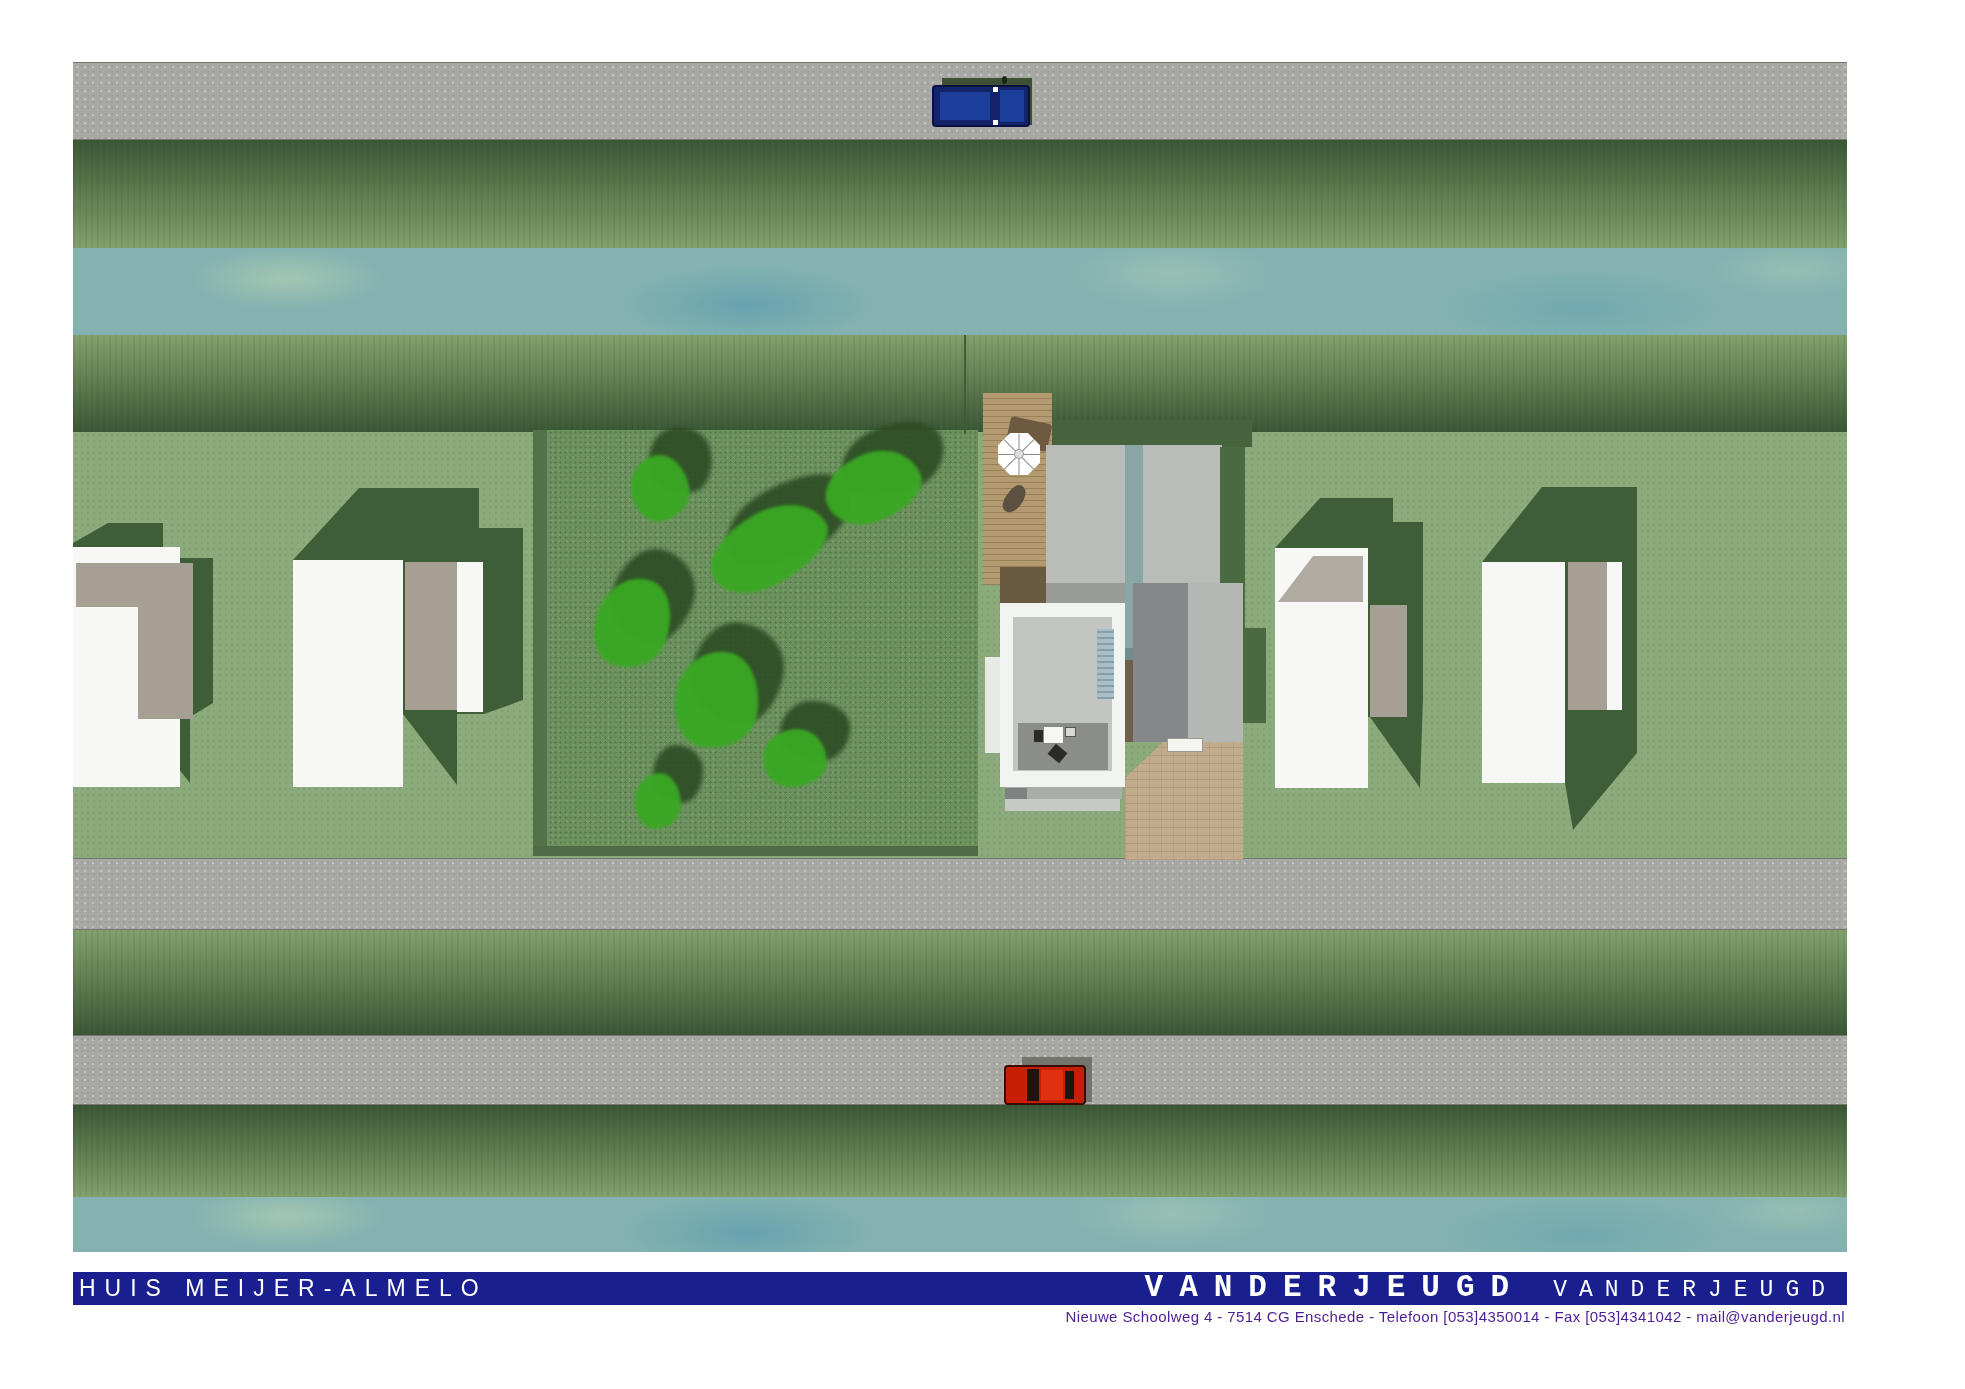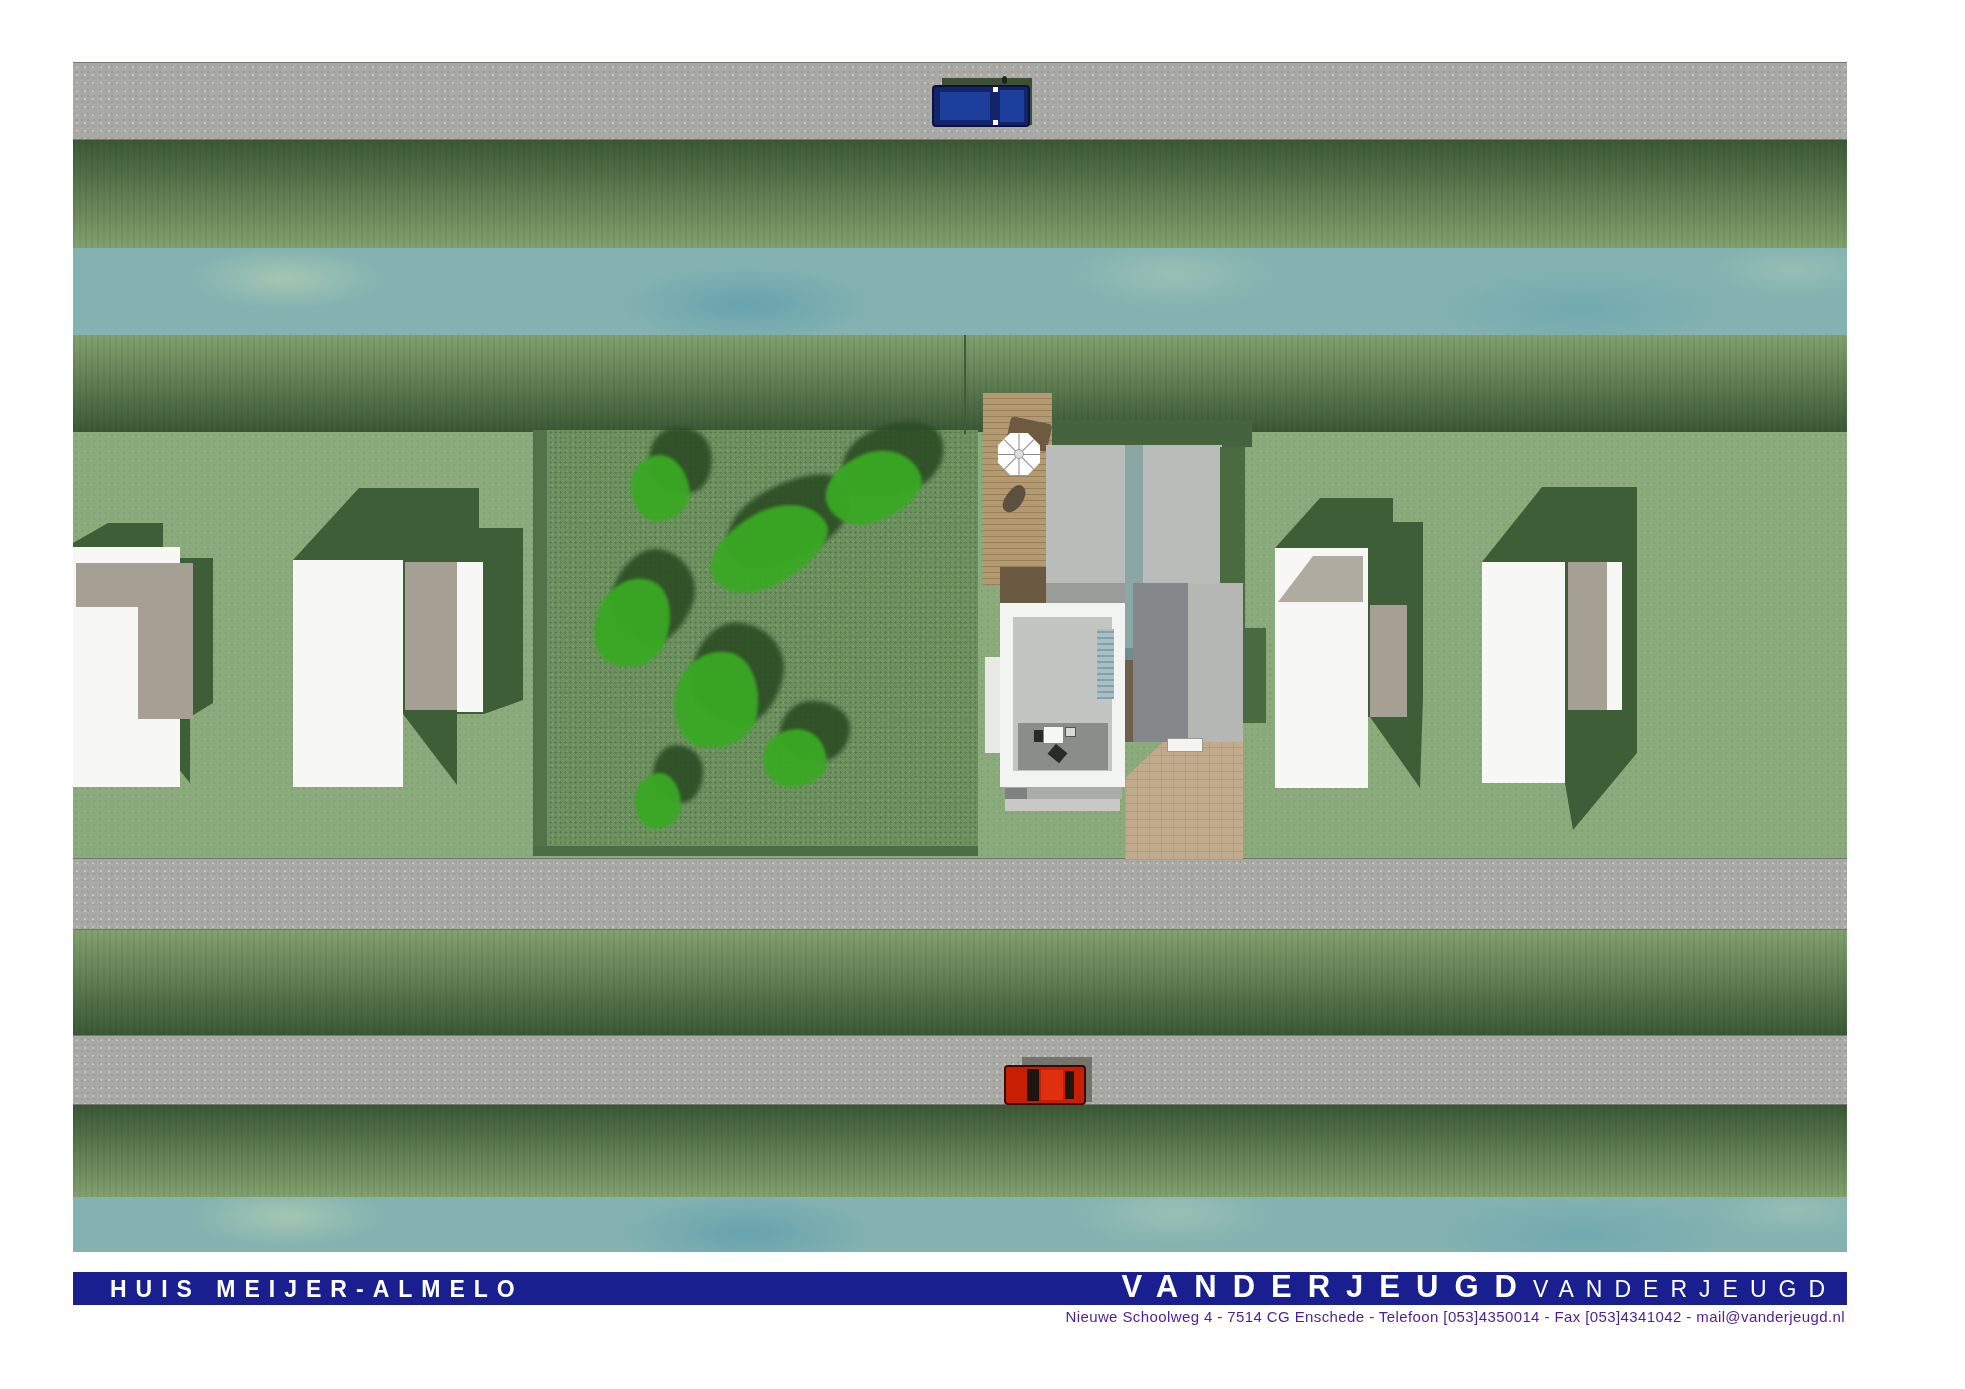--- a/index.html
+++ b/index.html
@@ -44,22 +44,22 @@
          background-image:repeating-linear-gradient(0deg, rgba(120,95,70,.20) 0 1px, transparent 1px 8px),
                           repeating-linear-gradient(90deg, rgba(120,95,70,.15) 0 1px, transparent 1px 12px);}
   .tree-bright{position:absolute;background:#3aa823;border-radius:54% 46% 58% 42%/50% 58% 42% 50%;
                filter:blur(1.5px);opacity:.95;}
   .tree-shadow{position:absolute;background:#2c4c24;border-radius:46% 54% 42% 58%/55% 45% 58% 42%;
                filter:blur(2px);opacity:.9;}
   .parasol{background:#ffffff;clip-path:polygon(29% 0,71% 0,100% 29%,100% 71%,71% 100%,29% 100%,0 71%,0 29%);}
   .spoke{position:absolute;left:0;top:50%;width:100%;height:1px;background:#8a8a8a;transform-origin:center;}
   .title-bar{position:absolute;left:73px;top:1272px;width:1774px;height:33px;background:#191f8e;
              display:flex;align-items:baseline;justify-content:space-between;color:#fff;overflow:visible;}
-  .proj-title{font-size:23px;font-weight:bold;letter-spacing:9px;padding-left:17px;line-height:33px;white-space:nowrap;margin-left:20px;}
-  .firm{display:flex;align-items:baseline;padding-right:10px;line-height:30px;}
+  .proj-title{font-size:23px;font-weight:normal;letter-spacing:9px;padding-left:6px;line-height:33px;white-space:nowrap;}
+  .firm{display:flex;align-items:baseline;gap:28px;padding-right:10px;line-height:30px;font-family:Liberation Mono, monospace;}
   .firm-name{font-size:31px;font-weight:bold;letter-spacing:16px;white-space:nowrap;}
   .firm-type{font-size:23px;font-weight:400;letter-spacing:12px;white-space:nowrap;}
   .address{position:absolute;right:120px;top:1308px;font-size:15px;color:#4c1d95;letter-spacing:.4px;white-space:nowrap;}
 </style>
 </head>
 <body>
 
 <div class="sheet">
   <div class="plan">
     <div id="bands">

